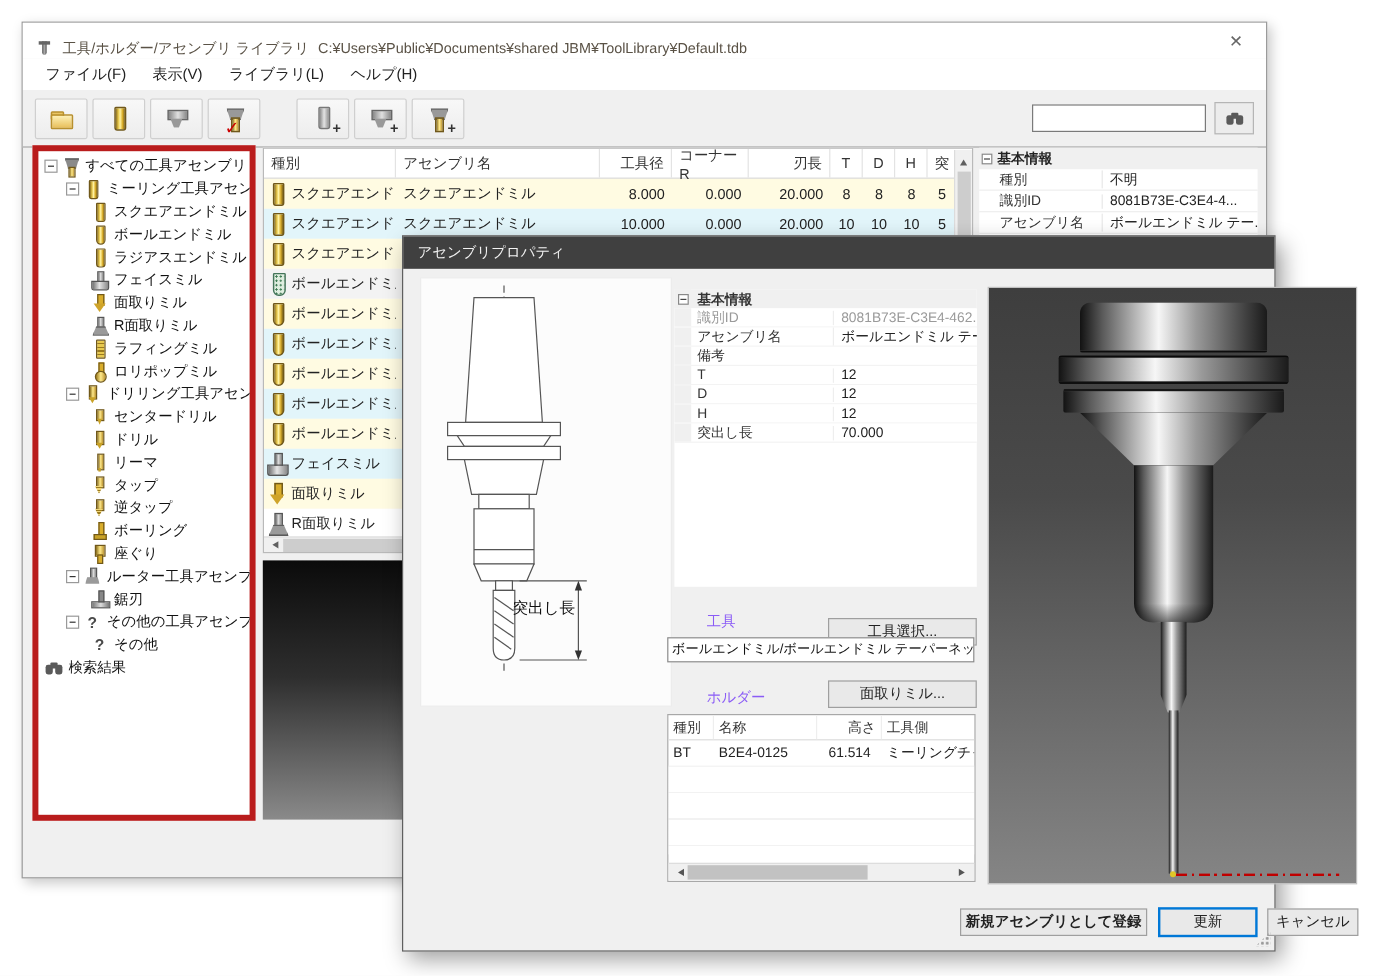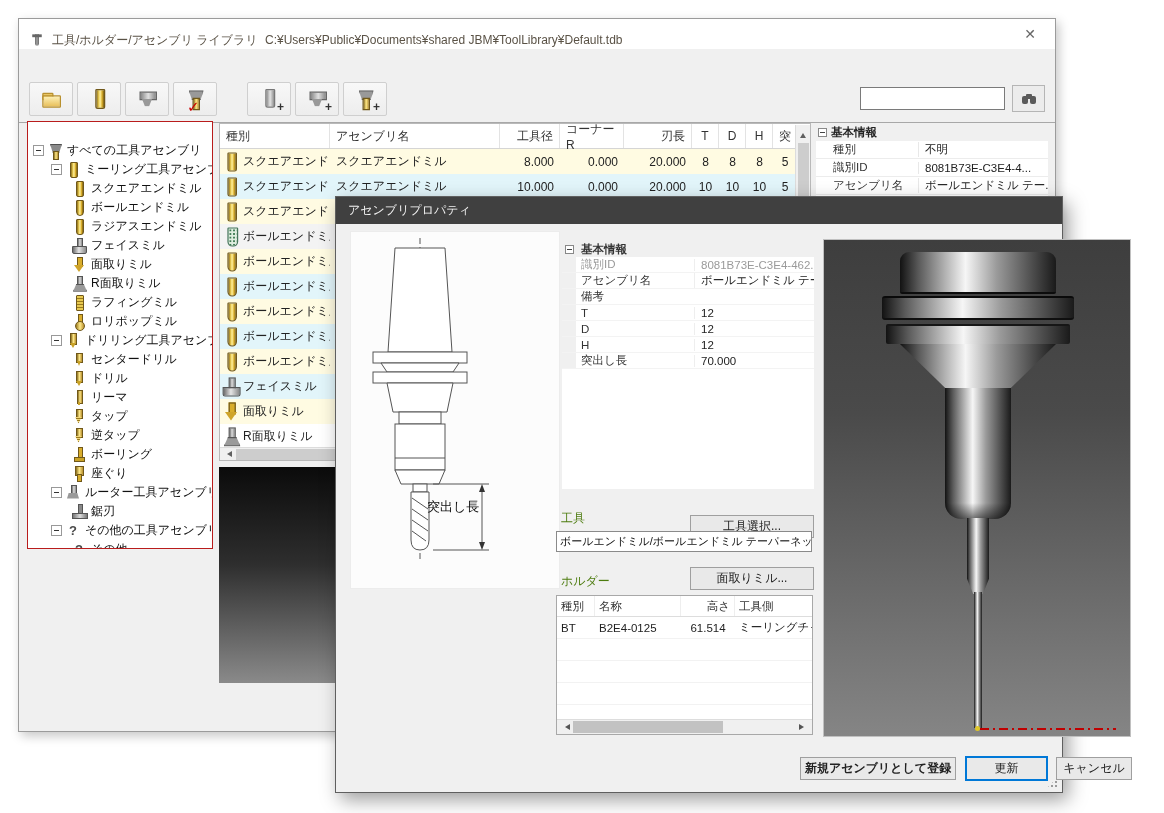--- a/index.html
+++ b/index.html
@@ -65,21 +65,21 @@
   .toolbar{position:absolute;left:0;top:56px;width:100%;height:48px;background:#f0f0f0;border-bottom:1px solid #a8a8a8;display:flex;align-items:center;padding:0 10px;}
   .tbtn{position:relative;width:44px;height:34px;border:1px solid #cfcfcf;background:linear-gradient(#f8f8f8,#ededed);border-radius:2px;margin-right:4px;display:flex;align-items:center;justify-content:center;}
   .tbtn .ic{transform:scale(1.25);}
   .tbtn[data-gap="1"]{margin-left:26px;}
   .tbtn[data-icon-name="assembly-check"]::after{content:"✓";position:absolute;left:13px;bottom:-1px;color:#cc0000;font-weight:bold;font-size:15px;}
   .tbtn[data-icon-name$="-add"]::after{content:"+";position:absolute;right:6px;bottom:1px;color:#333;font-weight:bold;font-size:12px;}
   .searchbox{margin-left:auto;width:145px;height:23px;border:1px solid #7a7a7a;background:#fff;font-size:12px;padding:0 4px;}
   .sbtn{width:33px;height:27px;margin-left:7px;border:1px solid #b5b5b5;background:#ececec;display:flex;align-items:center;justify-content:center;}
 
   
-  .treepanel{position:absolute;left:8px;top:102px;width:186px;height:428px;background:#fff;border:1px solid #b91c1c;overflow:hidden;padding-top:19px;}
+  .treepanel{position:absolute;left:8px;top:102px;width:186px;height:563px;background:#fff;border:5px solid #b91c1c;overflow:hidden;padding-top:3px;}
   .titem{display:flex;align-items:center;height:19px;font-size:12px;color:#111;white-space:nowrap;}
   .titem[data-level="0"]{padding-left:5px;}
   .titem[data-level="1"]{padding-left:23px;}
   .titem[data-level="2"]{padding-left:43px;}
   .texp{width:11px;height:11px;border:1px solid #999;background:#fff;position:relative;margin-right:3px;flex:0 0 11px;}
   .texp::before{content:"";position:absolute;left:2px;top:4px;width:5px;height:1px;background:#333;}
   .titem:not([data-exp]) .texp{display:none;}
   .titem .ic{margin-right:4px;}
   .tlabel{overflow:hidden;}
 
@@ -137,21 +137,21 @@
   .dgrid{position:absolute;left:226px;top:44px;width:252px;height:248px;background:#fff;font-size:11.5px;}
   .pgr{display:flex;height:16px;align-items:center;border-bottom:1px solid #f3f3f3;background:#fff;}
   .pgr .gut{width:14px;height:100%;background:#f0f0f0;display:flex;align-items:center;justify-content:center;flex:0 0 14px;}
   .pgr .gut .exp{margin:0;}
   .pgr .plabel{width:118px;padding-left:5px;color:#333;overflow:hidden;white-space:nowrap;}
   .pgr .pvalue{flex:1;border-left:1px solid #eee;padding-left:6px;color:#222;overflow:hidden;white-space:nowrap;}
   .pgr[data-kind="section"]{background:#f0f0f0;font-weight:bold;border-bottom:none;}
   .pgr[data-kind="section"] .pvalue{border-left:none;}
   .pgr[data-kind="row"] .exp{visibility:hidden;}
   .pgr[data-dim] .plabel,.pgr[data-dim] .pvalue{color:#9a9a9a;}
-  .dlabel{position:absolute;font-size:12px;color:#4d7c0f;}
+  .dlabel{position:absolute;font-size:12px;color:#8b5cf6;margin-left:28px;}
   .lbl-tool{left:225px;top:313px;}
   .lbl-holder{left:225px;top:376px;}
   .dbtn{position:absolute;height:23px;background:#e9e9e9;border:1px solid #9f9f9f;font-size:12px;color:#222;font-family:inherit;}
   .btn-toolselect{left:354px;top:318px;width:124px;}
   .btn-holderadd{left:354px;top:370px;width:124px;}
   .toolfield{position:absolute;left:220px;top:334px;width:256px;height:21px;border:1px solid #8a8a8a;background:#fff;font-size:11px;line-height:19px;padding:0 3px;white-space:nowrap;overflow:hidden;color:#111;}
   .holdertable{position:absolute;left:220px;top:398px;width:257px;height:140px;background:#fff;border:1px solid #a8a8a8;overflow:hidden;}
   .hthead{display:flex;height:21px;border-bottom:1px solid #ddd;font-size:11.5px;color:#333;align-items:center;}
   .hthead .hth{padding:0 4px;border-right:1px solid #eee;height:100%;display:flex;align-items:center;}
   .hthead span:nth-of-type(1){width:38px;}
@@ -191,20 +191,30 @@
 <div class="mainwin">
   <div class="titlebar">
     <span class="ic" data-icon="app"></span>
     <span class="wtitle">
       <span>工具/ホルダー/アセンブリ ライブラリ</span>
       <span>C:¥Users¥Public¥Documents¥shared JBM¥ToolLibrary¥Default.tdb</span>
     </span>
     <span class="wclose">✕</span>
   </div>
 
+  <div class="menubar">
+
+      <span class="mitem">ファイル(F)</span>
+
+      <span class="mitem">表示(V)</span>
+
+      <span class="mitem">ライブラリ(L)</span>
+
+      <span class="mitem">ヘルプ(H)</span>
+    </div>
 
   <div class="toolbar">
     <span style="display:flex">
 
         <span class="tbtn" data-icon-name="folder">
           <span class="ic" data-icon="folder"></span>
         </span>
 
         <span class="tbtn" data-icon-name="endmill">
           <span class="ic" data-icon="endmill"></span>

